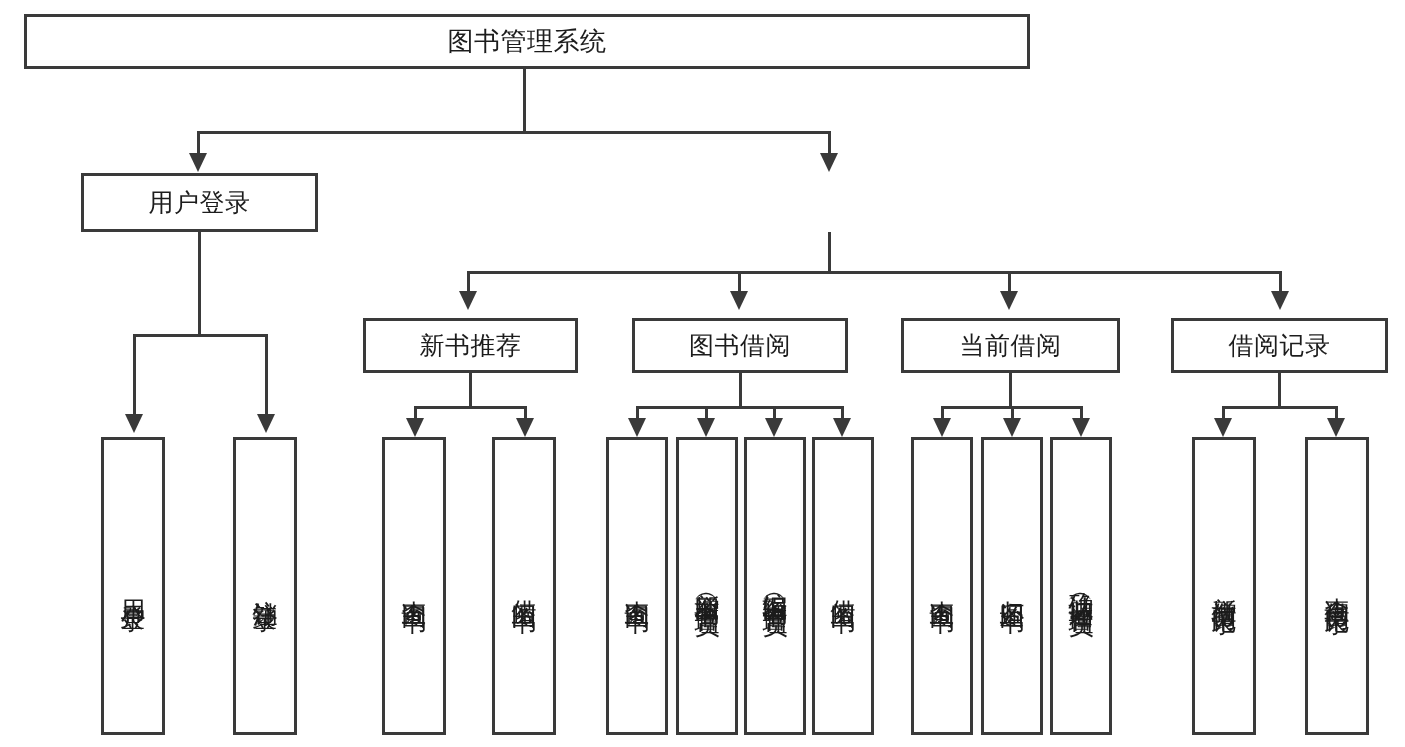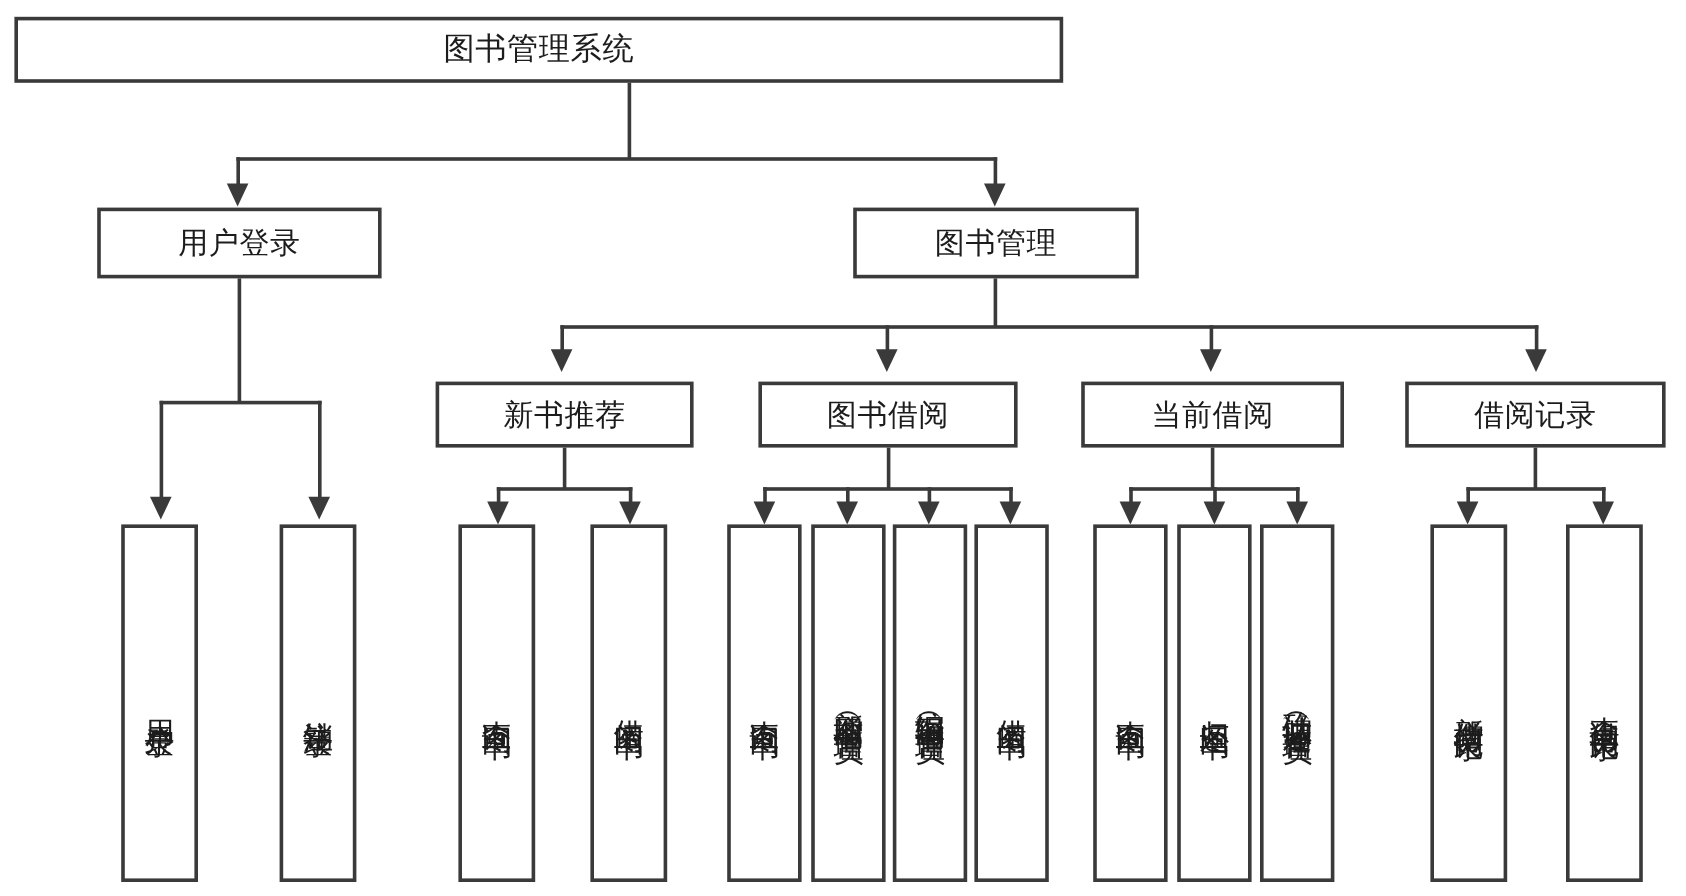--- a/index.html
+++ b/index.html
@@ -78,41 +78,38 @@
     color: #b9b9b9;
     white-space: nowrap;
     font-family: "DejaVu Sans", "Liberation Sans", sans-serif;
   }
 </style>
 </head>
 <body>
 
 <div id="canvas">
 
-  <div class="node horiz root" style="left:12px; top:14px; width:874px; height:55px;">
+  <div class="node horiz root" style="left:24px; top:14px; width:1006px; height:55px;">
     <span class="label">图书管理系统</span>
   </div>
 
   <div class="vline" style="left:523px; top:69px; height:63px;"></div>
 
   <div class="hline" style="left:197px; top:131px; width:634px;"></div>
 
   <div class="vline" style="left:197px; top:131px; height:24px;"></div>
   <div class="arrow" style="left:189px; top:153px;"></div>
 
   <div class="vline" style="left:828px; top:131px; height:24px;"></div>
   <div class="arrow" style="left:820px; top:153px;"></div>
 
   <div class="node horiz" style="left:81px; top:173px; width:237px; height:59px;">
     <span class="label">用户登录</span>
   </div>
 
-  <div class="node horiz" style="left:711px; top:173px; width:238px; height:59px;">
-    <span class="label">图书管理</span>
-  </div>
 
   <div class="vline" style="left:198px; top:232px; height:104px;"></div>
   <div class="hline" style="left:133px; top:334px; width:135px;"></div>
   <div class="vline" style="left:133px; top:334px; height:82px;"></div>
   <div class="arrow" style="left:125px; top:414px;"></div>
   <div class="vline" style="left:265px; top:334px; height:82px;"></div>
   <div class="arrow" style="left:257px; top:414px;"></div>
 
   <div class="vline" style="left:828px; top:232px; height:40px;"></div>
   <div class="hline" style="left:467px; top:271px; width:815px;"></div>

